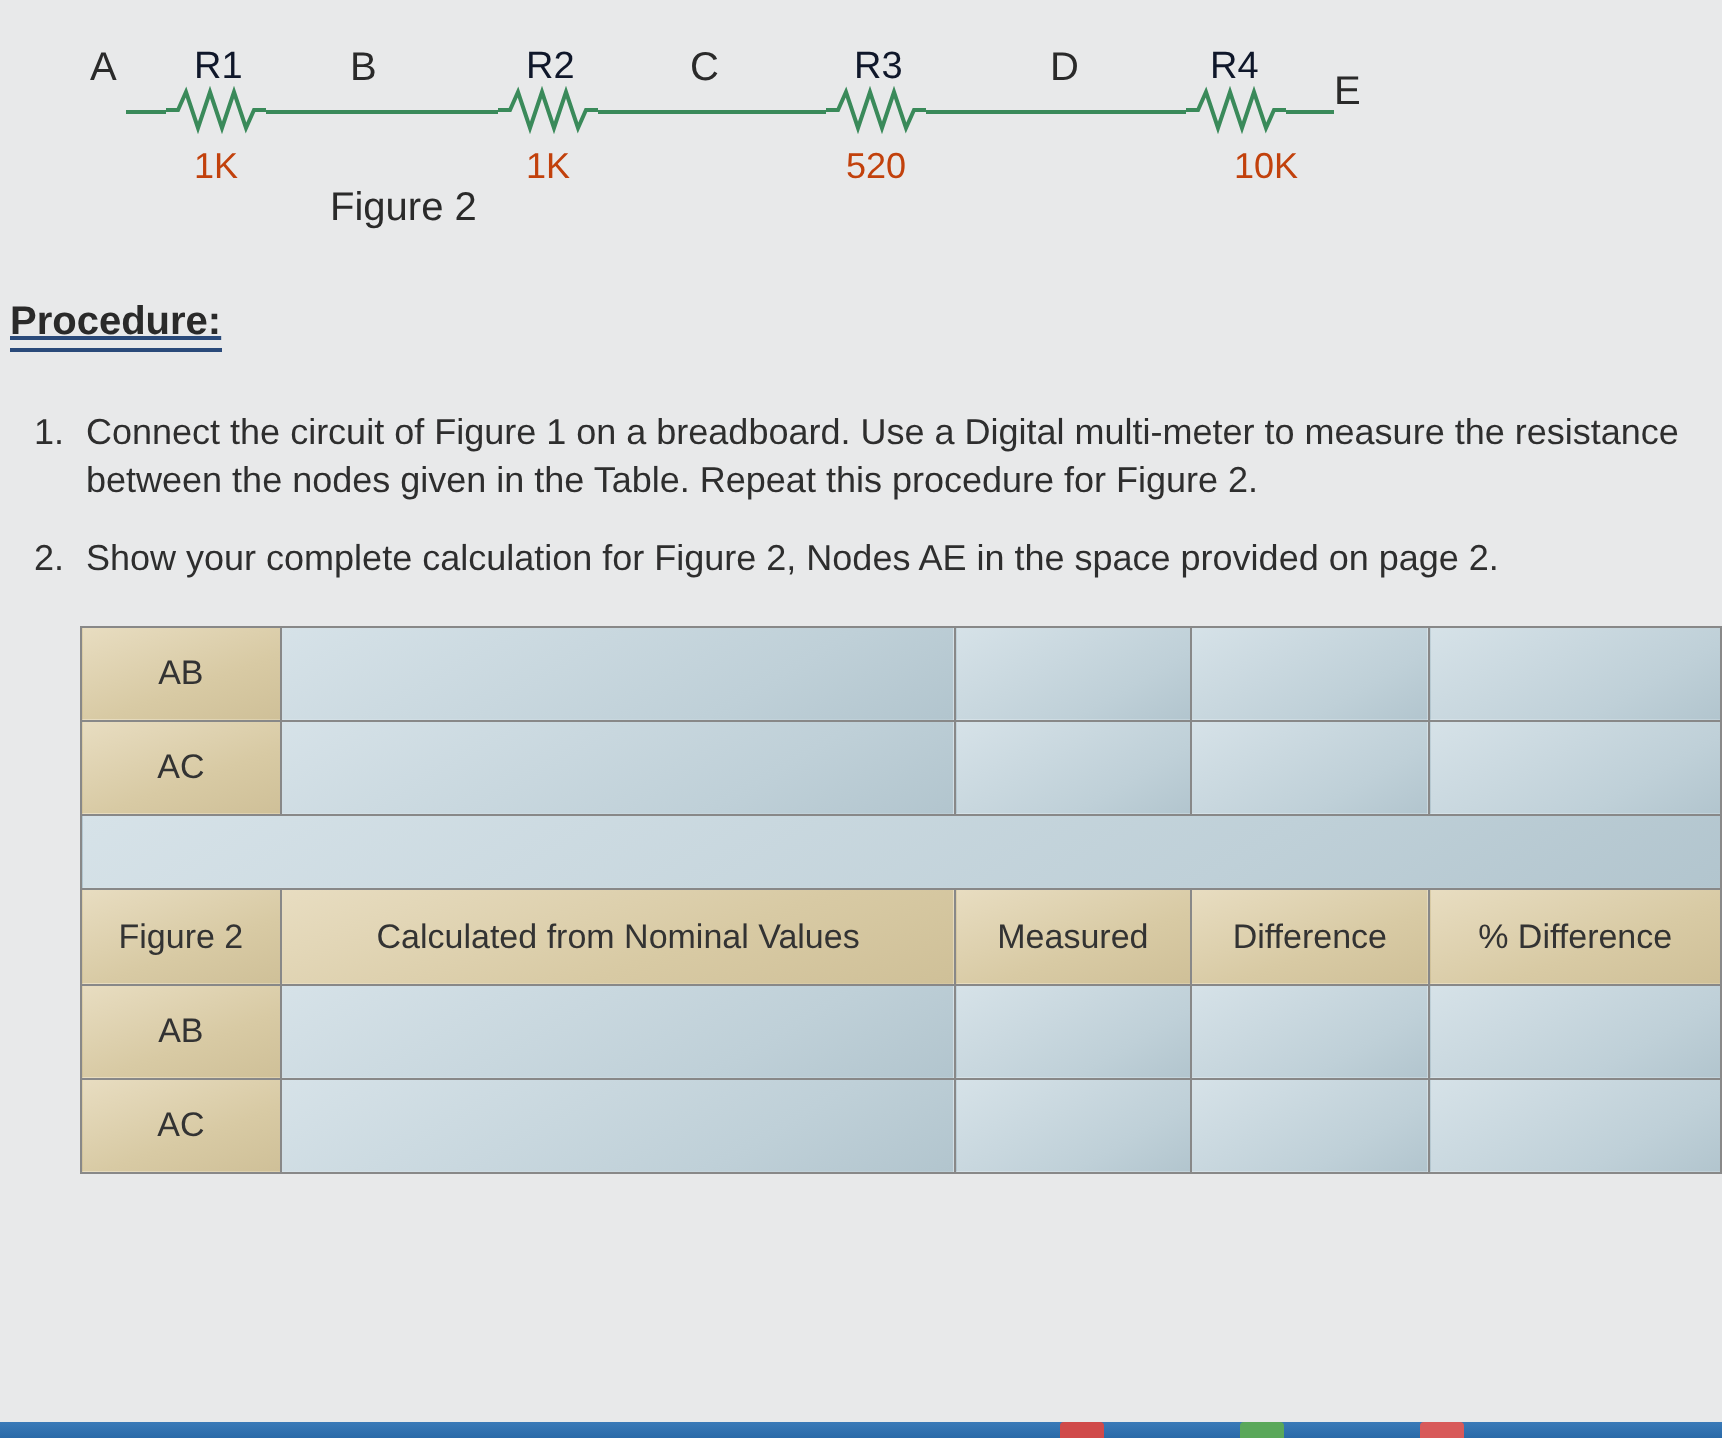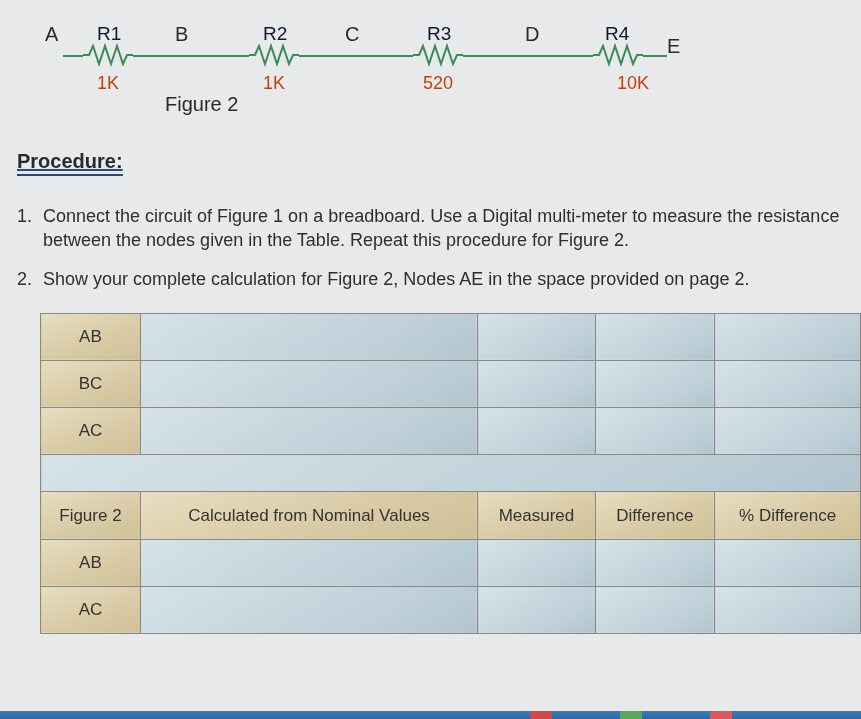--- a/index.html
+++ b/index.html
@@ -65,21 +65,20 @@
   .procedure-h {
     display: inline-block;
     font-size: 20px;
     font-weight: bold;
     text-decoration: underline;
     text-decoration-color: #2a4a7a;
     text-decoration-thickness: 2px;
     border-bottom: 2px solid #2a4a7a;
     color: #2a2a2a;
     padding-bottom: 1px;
-    margin-left: 12px;
   }
   ol.steps {
     margin: 28px 0 0 0;
     padding-left: 32px;
     font-size: 18px;
     line-height: 1.35;
     color: #2e2e2e;
   }
   ol.steps li {
     margin-bottom: 14px;
@@ -194,27 +193,20 @@
       <li>Connect the circuit of Figure 1 on a breadboard. Use a Digital multi-meter to measure the resistance between the nodes given in the Table. Repeat this procedure for Figure 2.</li>
       <li>Show your complete calculation for Figure 2, Nodes AE in the space provided on page 2.</li>
     </ol>
   </div>
 
   <div class="tables">
     <table>
       <tbody>
       <tr>
         <td class="hdr">AB</td>
-        <td class="datacell"></td>
-        <td class="datacell"></td>
-        <td class="datacell"></td>
-        <td class="datacell"></td>
-      </tr>
-      <tr>
-        <td class="hdr">BC</td>
         <td class="datacell"></td>
         <td class="datacell"></td>
         <td class="datacell"></td>
         <td class="datacell"></td>
       </tr>
       <tr>
         <td class="hdr">AC</td>
         <td class="datacell"></td>
         <td class="datacell"></td>
         <td class="datacell"></td>

